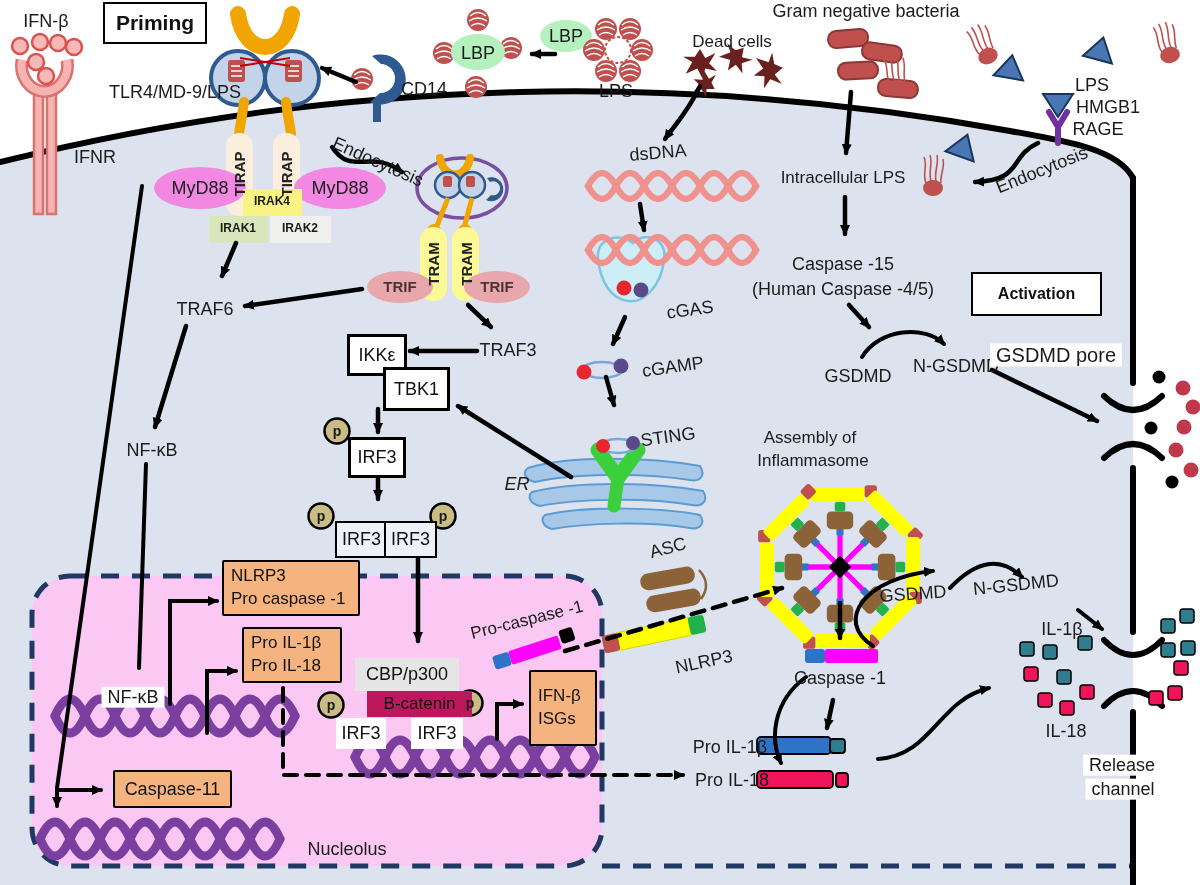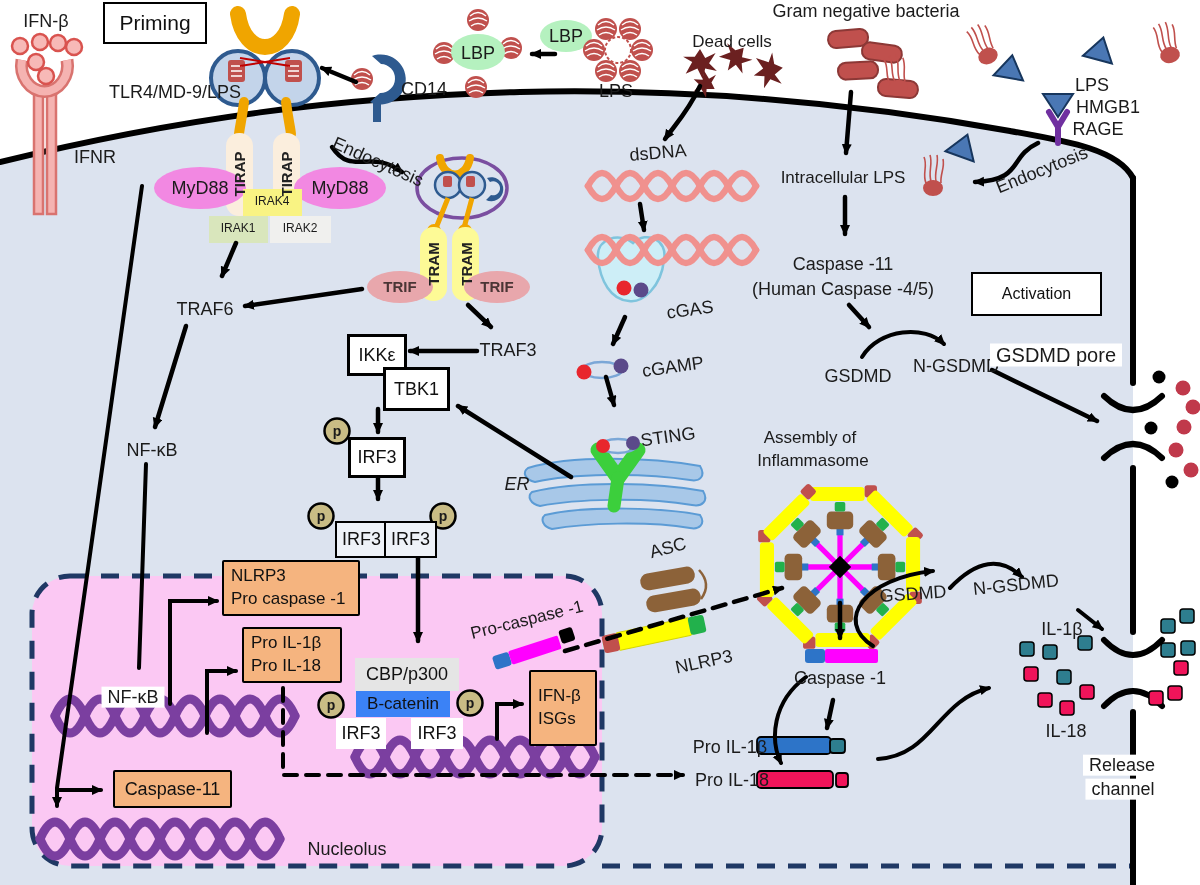--- a/index.html
+++ b/index.html
@@ -1,19 +1,19 @@
 <!DOCTYPE html>
 <html><head>
 <meta charset="utf-8">
 <style>
   html,body{margin:0;padding:0;background:#fff;font-family:"Liberation Sans",sans-serif}
   #stage{position:relative;width:1200px;height:885px;overflow:hidden;background:#fff}
   #stage svg.layer{position:absolute;left:0;top:0}
   .lbl{position:absolute;transform:translate(-50%,-50%);font-size:17px;color:#1b1b1b;white-space:nowrap;line-height:1.15;z-index:5}
-  .b{font-weight:normal}.s15{font-size:15px}.s16{font-size:12px}.s18{font-size:18px}.s20{font-size:20px}
+  .b{font-weight:bold}.s15{font-size:15px}.s16{font-size:12px}.s18{font-size:18px}.s20{font-size:20px}
   .wl{background:#fff;padding:0 6px}
   .p-lbl{font-size:14px;font-weight:bold}
   .bbox{position:absolute;background:#fff;border:2.5px solid #000;display:flex;align-items:center;justify-content:center;z-index:4;color:#111}
   .obox{position:absolute;background:#f5b47f;border:2.5px solid #000;border-radius:2px;display:flex;flex-direction:column;justify-content:center;padding:3px 7px;font-size:17px;color:#111;line-height:1.35;z-index:4}
   .pill-lbl{position:absolute;transform:translate(-50%,-50%) rotate(-90deg);font-size:15px;font-weight:600;color:#222;white-space:nowrap;z-index:5}
   .rot{z-index:5}
 </style>
 </head>
 <body>
 
@@ -359,21 +359,21 @@
 <div class="lbl s18" style="left:1092px;top:85px">LPS</div>
 <div class="lbl s18" style="left:1108px;top:107px">HMGB1</div>
 <div class="lbl s18" style="left:1098px;top:129px">RAGE</div>
 <div class="lbl s18 rot" style="left:1042px;top:170px;transform:translate(-50%,-50%) rotate(-22deg)">Endocytosis</div>
 <div class="lbl s18 rot" style="left:658px;top:153px;transform:translate(-50%,-50%) rotate(-5deg)">dsDNA</div>
 <div class="lbl s18 rot" style="left:690px;top:310px;transform:translate(-50%,-50%) rotate(-8deg)">cGAS</div>
 <div class="lbl s18 rot" style="left:673px;top:367px;transform:translate(-50%,-50%) rotate(-8deg)">cGAMP</div>
 <div class="lbl s18 rot" style="left:668px;top:437px;transform:translate(-50%,-50%) rotate(-8deg)">STING</div>
 <div class="lbl s18" style="left:517px;top:484px;font-style:italic">ER</div>
 <div class="lbl" style="left:843px;top:178px">Intracellular LPS</div>
-<div class="lbl s18" style="left:843px;top:264px">Caspase -11</div>
+<div class="lbl s18" style="left:843px;top:264px">Caspase -15</div>
 <div class="lbl s18" style="left:843px;top:289px">(Human Caspase -4/5)</div>
 <div class="bbox b" style="left:971px;top:272px;width:127px;height:40px;font-size:16px">Activation</div>
 <div class="lbl s18" style="left:858px;top:376px">GSDMD</div>
 <div class="lbl s18" style="left:956px;top:366px">N-GSDMD</div>
 <div class="lbl s20 wl" style="left:1056px;top:355px">GSDMD pore</div>
 <div class="lbl" style="left:810px;top:438px">Assembly of</div>
 <div class="lbl" style="left:813px;top:461px">Inflammasome</div>
 <div class="lbl s18" style="left:205px;top:309px">TRAF6</div>
 <div class="lbl s15" style="left:400px;top:287px;color:#4a3535;font-weight:600">TRIF</div>
 <div class="lbl s15" style="left:497px;top:287px;color:#4a3535;font-weight:600">TRIF</div>
@@ -416,18 +416,18 @@
 </div>
 <div class="obox" style="left:529px;top:670px;width:50px;height:66px">
   <span>IFN-β</span>
   <span>ISGs</span>
 </div>
 <div class="obox" style="left:113px;top:770px;width:101px;height:28px;justify-content:center;align-items:center;font-size:18px">
   <span>Caspase-11</span>
 </div>
 
 <div class="bbox" style="left:355px;top:658px;width:104px;height:33px;background:#e5e5e5;border:none;font-size:18px;z-index:4">CBP/p300</div>
-<div class="bbox" style="left:356px;top:691px;width:94px;height:26px;background:#3b82f6;border:none;font-size:17px;z-index:4">B-catenin</div>
+<div class="bbox" style="left:367px;top:691px;width:105px;height:26px;background:#be185d;border:none;font-size:17px;z-index:4">B-catenin</div>
 
 <div class="bbox" style="left:336px;top:718px;width:50px;height:31px;border:none;font-size:18px">IRF3</div>
 <div class="bbox" style="left:411px;top:718px;width:52px;height:31px;border:none;font-size:18px">IRF3</div>
 
 </div>
 
 </body></html>

